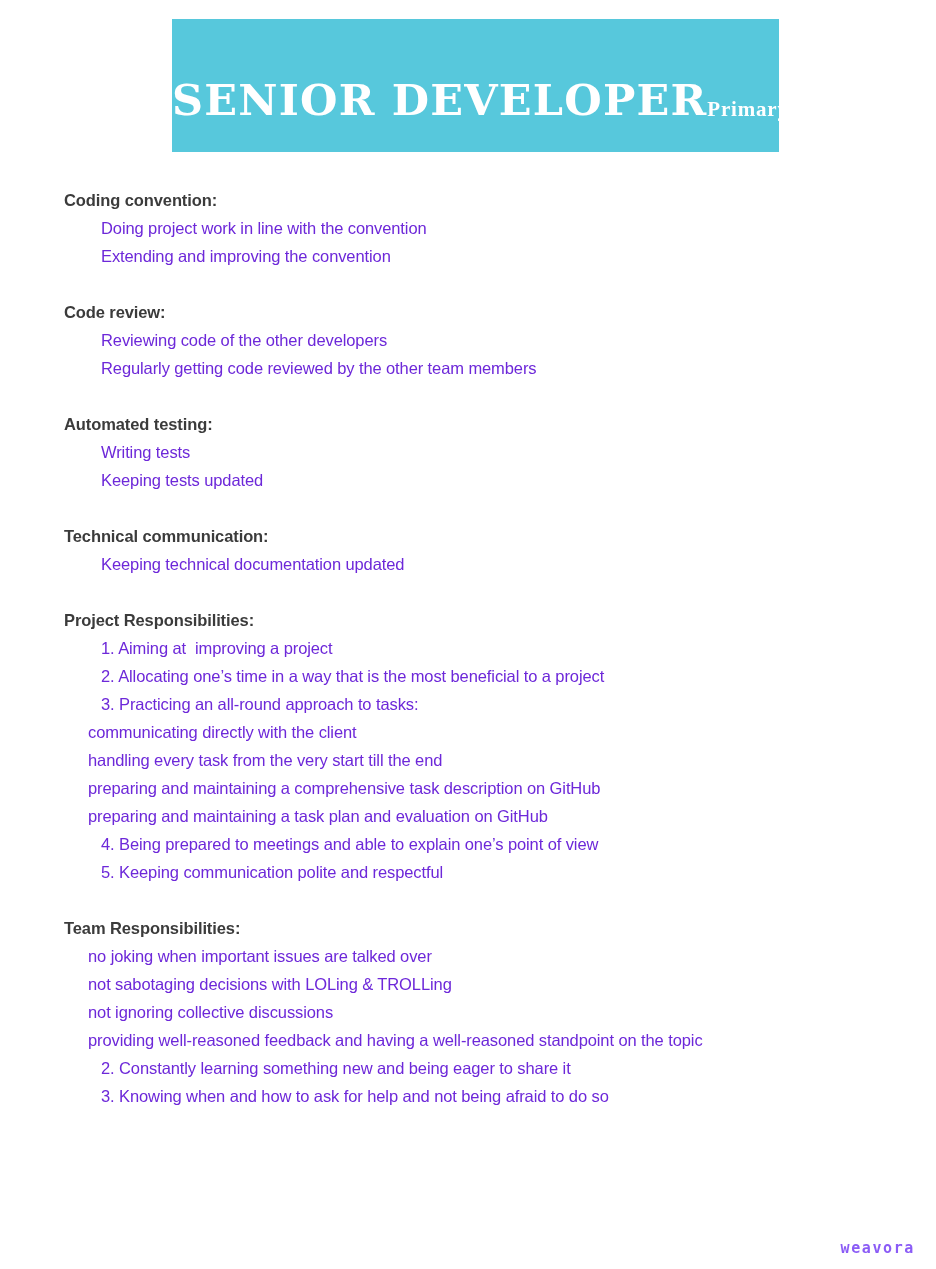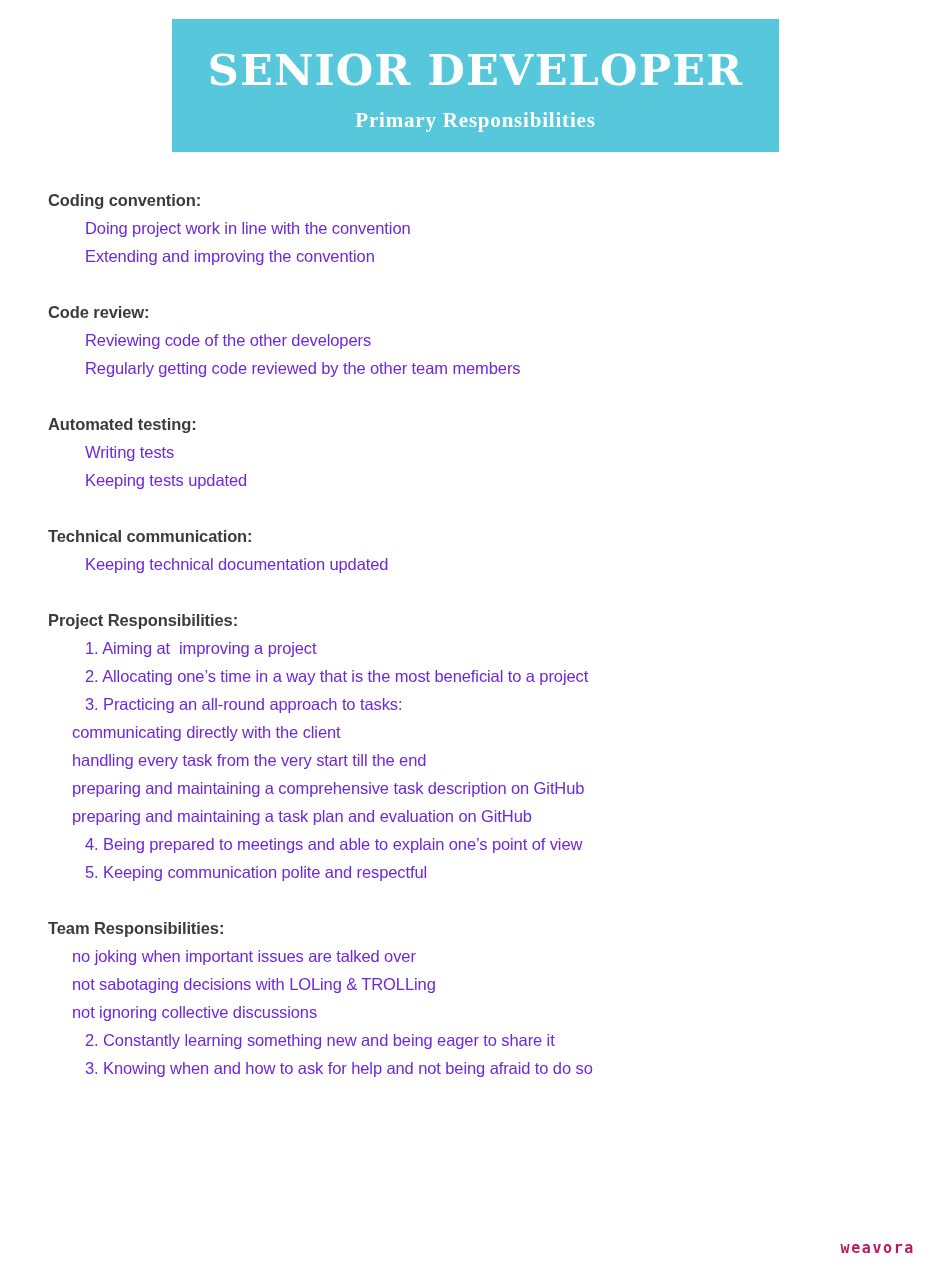--- a/index.html
+++ b/index.html
@@ -18,21 +18,21 @@
 
   
   .banner {
     position: absolute;
     left: 172px;
     top: 19px;
     width: 607px;
     height: 133px;
     background: #57c8dc;
     display: flex;
-    flex-direction: column;
+    flex-direction: row;
     align-items: center;
     justify-content: flex-start;
     box-sizing: border-box;
     padding-top: 30px;
   }
   .banner-title {
     font-family: "DejaVu Serif", "Liberation Serif", serif;
     font-weight: bold;
     font-size: 43px;
     line-height: 1;
@@ -53,20 +53,21 @@
 
   
   .content {
     position: absolute;
     left: 0;
     top: 186px;
     width: 936px;
   }
   .section {
     margin-bottom: 28px;
+    padding-left: 16px;
   }
   .section:last-child {
     margin-bottom: 0;
   }
   .section-heading {
     margin: 0 0 0 48px;
     font-size: 16.5px;
     font-weight: bold;
     color: #3b3b3b;
     line-height: 28px;
@@ -87,21 +88,21 @@
 
   
   .footer-logo {
     position: absolute;
     right: 21px;
     top: 1239px;
     font-family: "DejaVu Sans Mono", "Liberation Mono", monospace;
     font-weight: bold;
     font-size: 15px;
     letter-spacing: 1.6px;
-    color: #be185d;
+    color: #8b5cf6;
     white-space: nowrap;
     padding-left: 22px;
   }
 </style>
 </head>
 <body>
 
 <div class="banner">
   <div class="banner-title">SENIOR DEVELOPER</div>
   <div class="banner-subtitle">Primary Responsibilities</div>
@@ -137,18 +138,19 @@
       <div class="item sub">preparing and maintaining a comprehensive task description on GitHub</div>
       <div class="item sub">preparing and maintaining a task plan and evaluation on GitHub</div>
       <div class="item">4. Being prepared to meetings and able to explain one’s point of view</div>
       <div class="item">5. Keeping communication polite and respectful</div>
     </div>
     <div class="section">
       <div class="section-heading">Team Responsibilities:</div>
       <div class="item sub">no joking when important issues are talked over</div>
       <div class="item sub">not sabotaging decisions with LOLing &amp; TROLLing</div>
       <div class="item sub">not ignoring collective discussions</div>
+      <div class="item sub">providing well-reasoned feedback and having a well-reasoned standpoint on the topic</div>
       <div class="item">2. Constantly learning something new and being eager to share it</div>
       <div class="item">3. Knowing when and how to ask for help and not being afraid to do so</div>
     </div>
   </div>
 
 <div class="footer-logo">weavora</div>
 
 </body></html>

